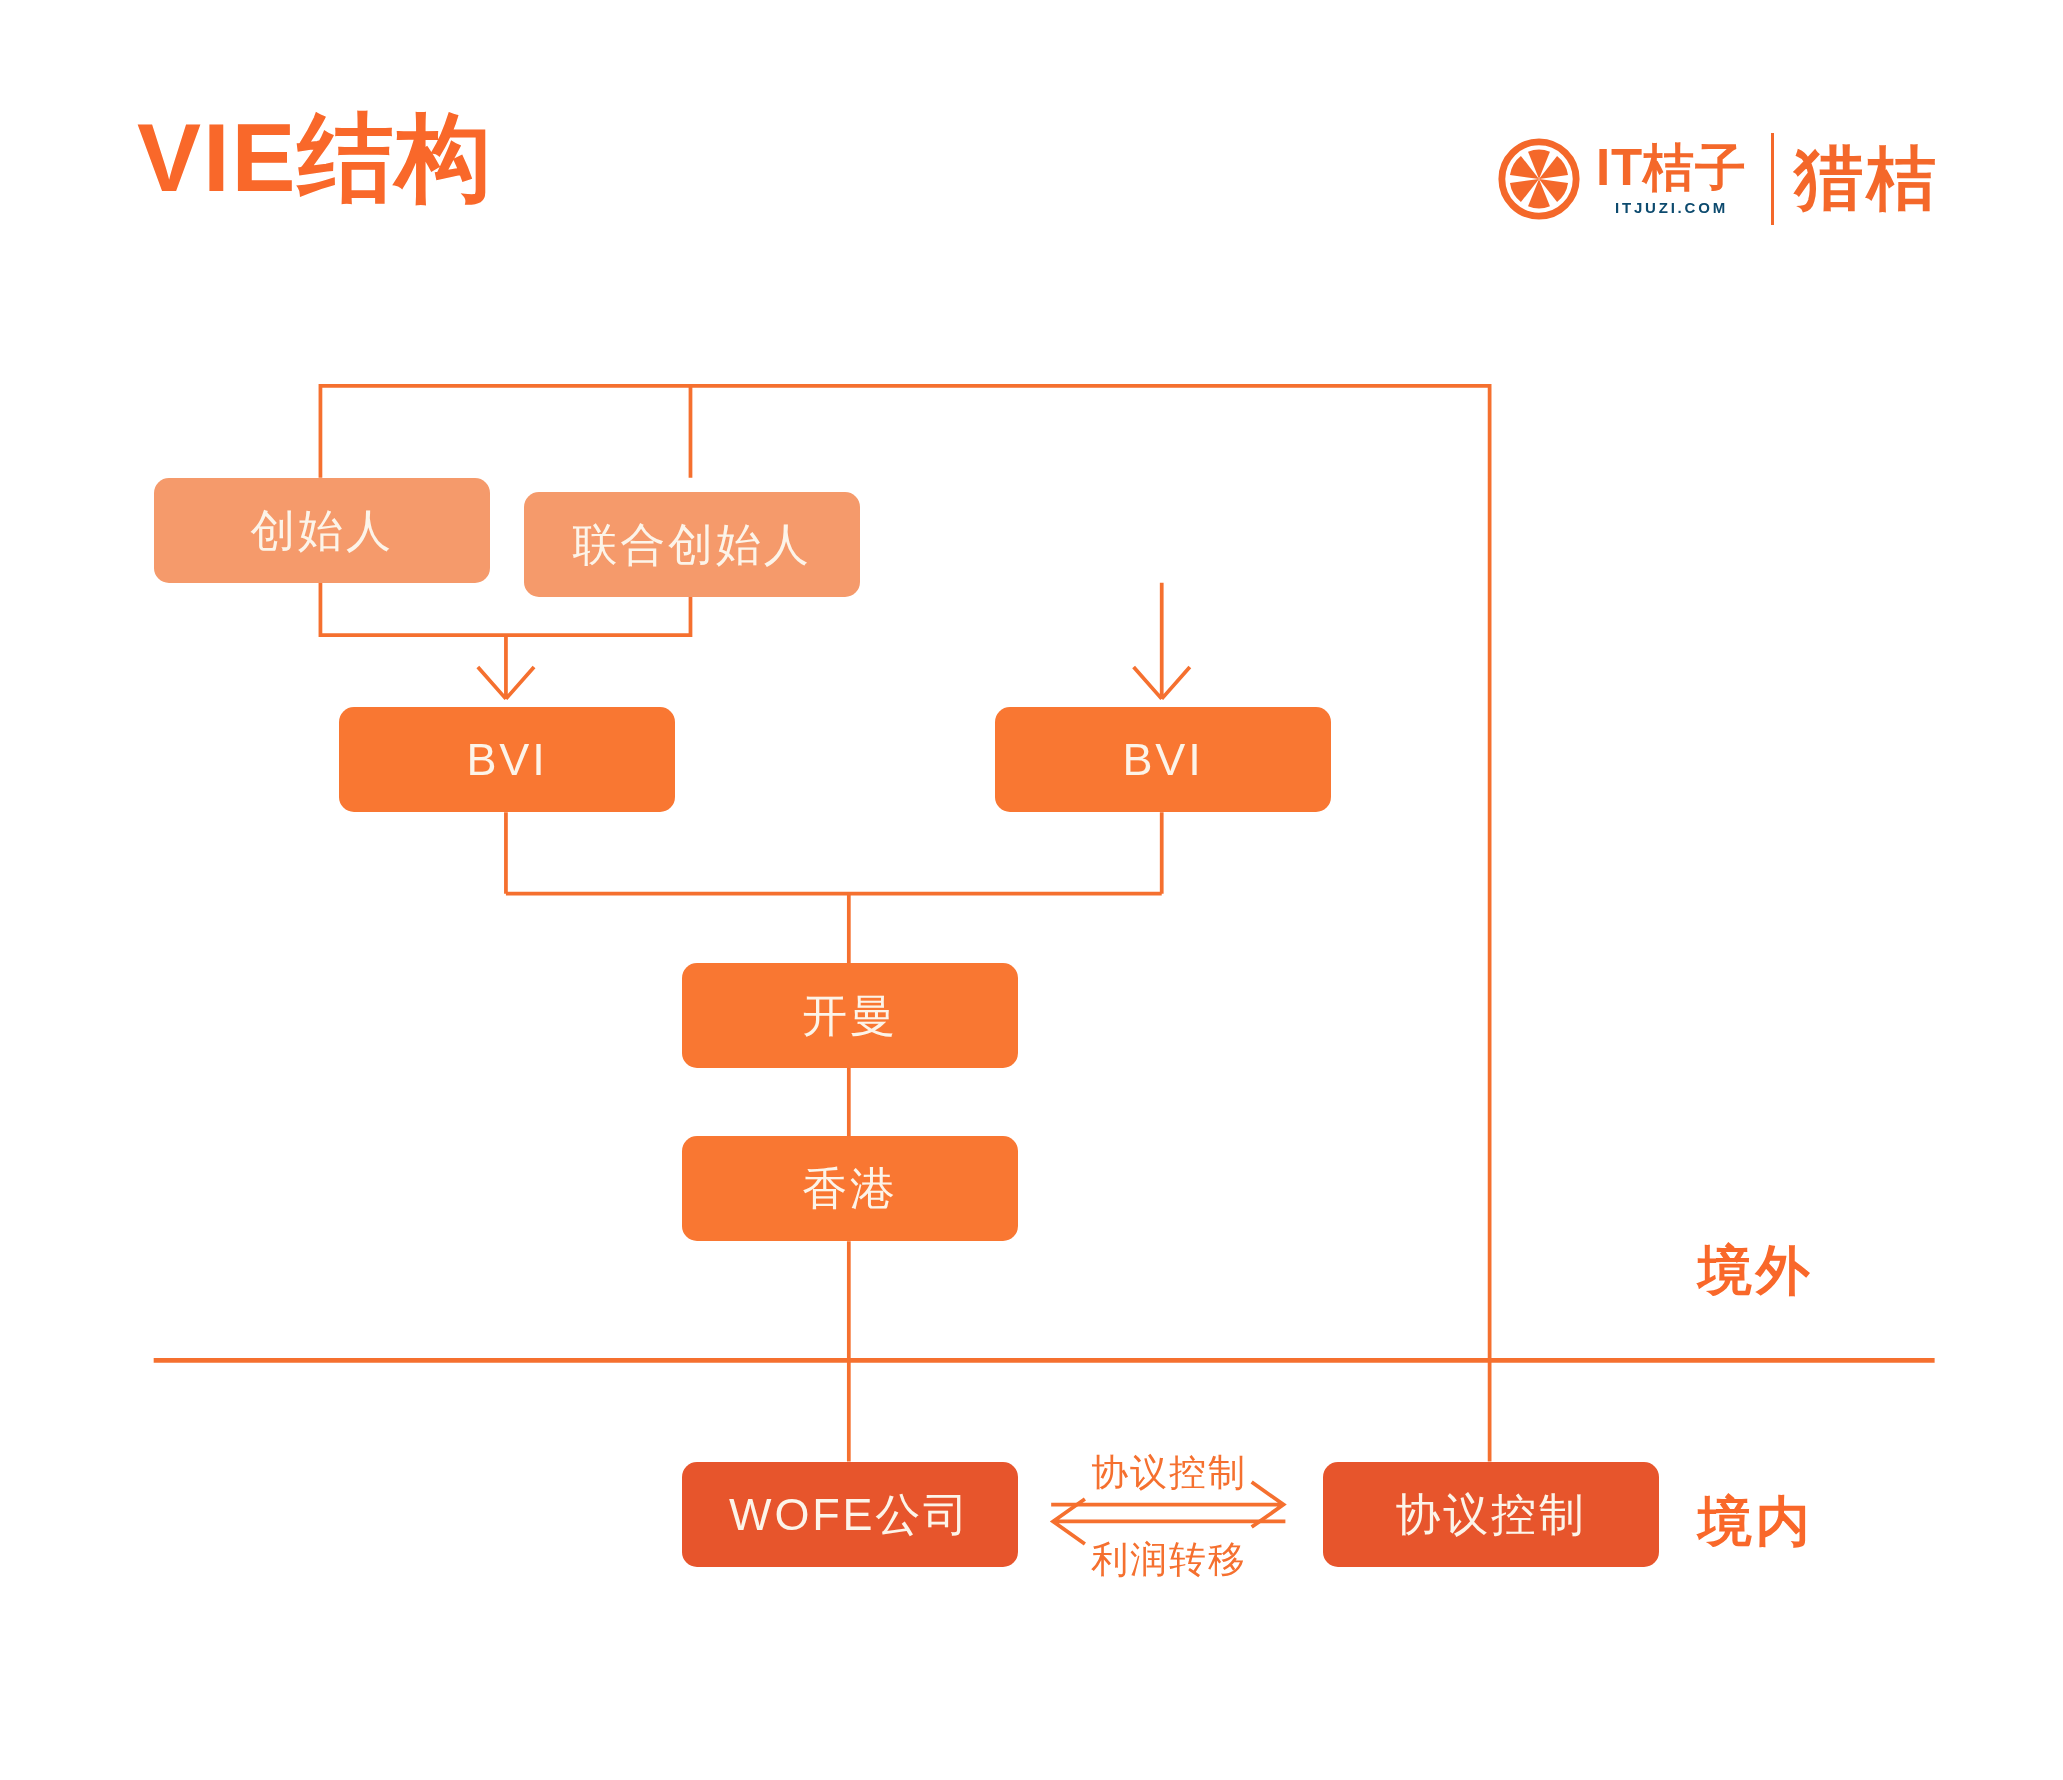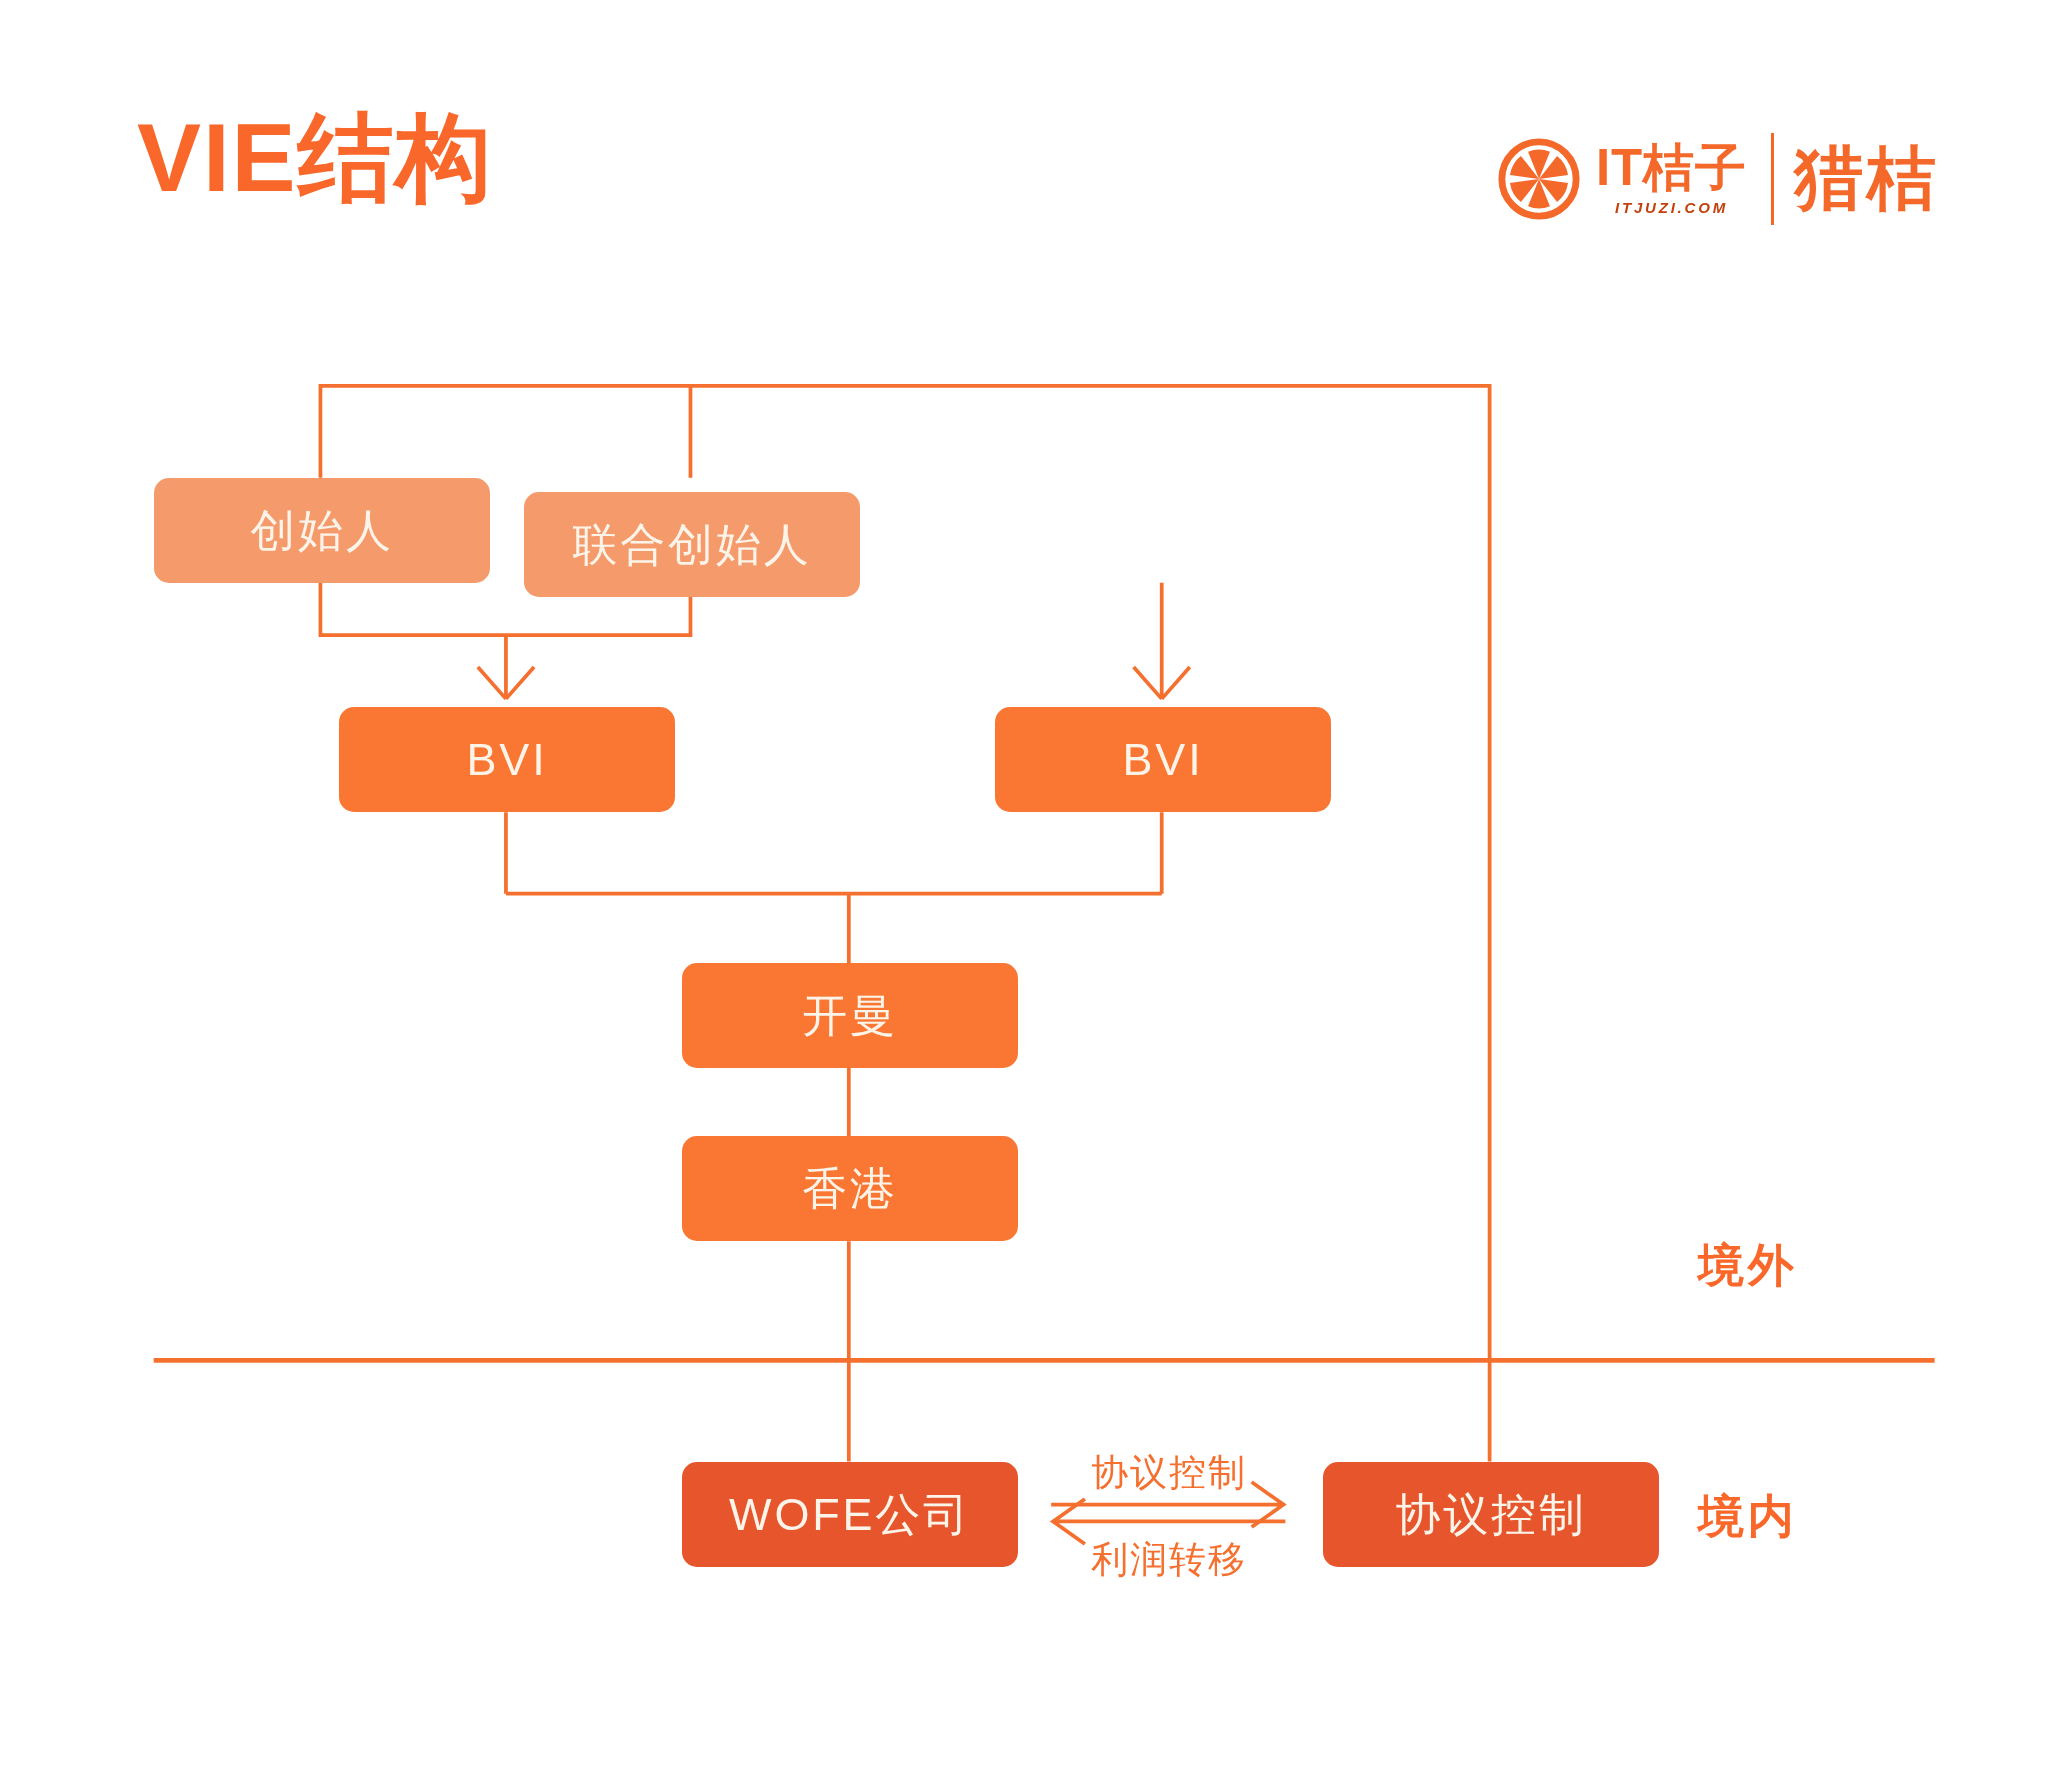--- a/index.html
+++ b/index.html
@@ -25,21 +25,21 @@
   .logo {
     position: absolute;
     left: 1495px;
     top: 133px;
     display: flex;
     align-items: center;
   }
   .logo-icon-svg { width: 88px; height: 88px; display: block; }
   .logo-text-col { margin-left: 13px; display: flex; flex-direction: column; align-items: center; }
   .logo-brand { font-size: 51px; font-weight: 700; color: #F4682A; letter-spacing: 0.9px; line-height: 1.0; }
-  .logo-domain { font-size: 15px; font-weight: 700; color: #c2410c; letter-spacing: 2.8px; margin-top: 5.6px; font-style: italic; }
+  .logo-domain { font-size: 15px; font-weight: 700; color: #0c4a6e; letter-spacing: 2.8px; margin-top: 5.6px; }
   .logo-divider { width: 2.8px; height: 92px; background: #F4682A; margin: 0 20.6px 0 24px; }
   .logo-partner { font-size: 69px; font-weight: 700; color: #F4682A; letter-spacing: 3.7px; }
   
   .node {
     position: absolute;
     width: 336px;
     height: 105px;
     border-radius: 15px;
     display: flex;
     align-items: center;
@@ -62,21 +62,21 @@
     position: absolute;
     width: 236px;
     text-align: center;
     font-size: 37px;
     color: #F5702F;
     letter-spacing: 1.9px;
     white-space: nowrap;
   }
   .region-label {
     position: absolute;
-    font-size: 46px;
+    font-size: 54px;
     font-weight: 700;
     color: #F9682A;
     letter-spacing: 3.7px;
     white-space: nowrap;
   }
 </style>
 </head>
 <body>
 
 <div class="canvas">

